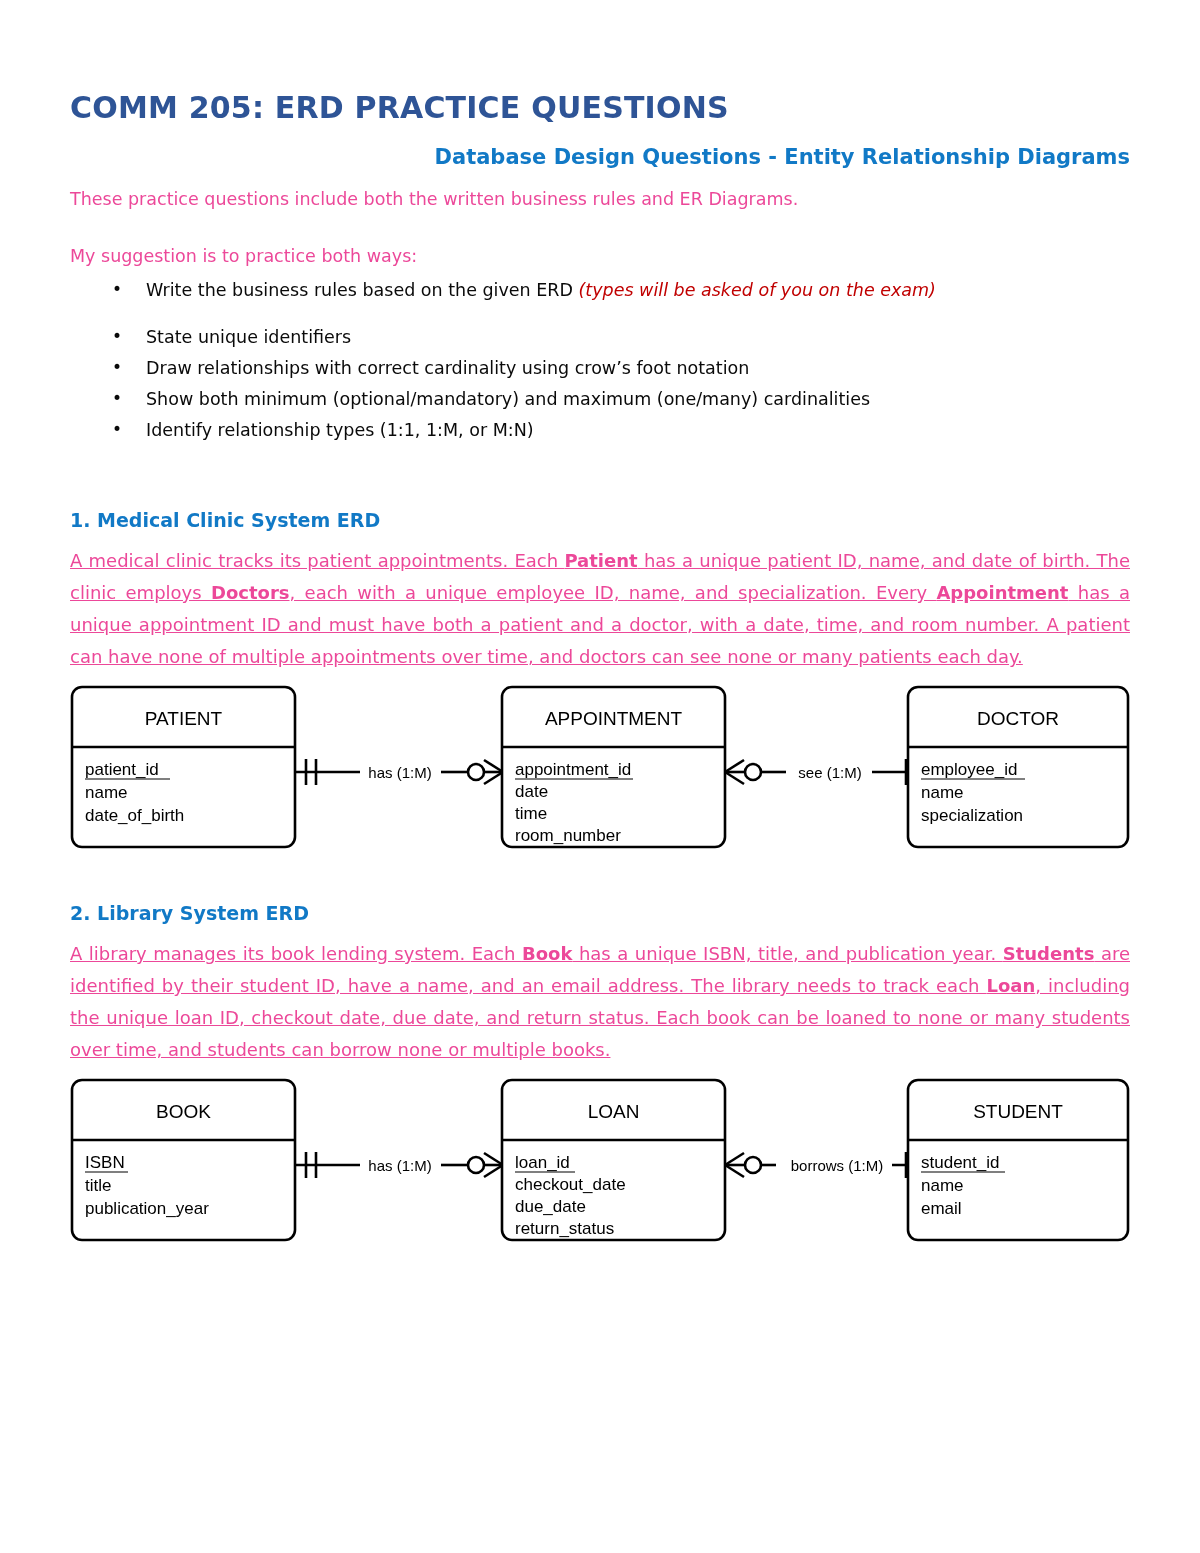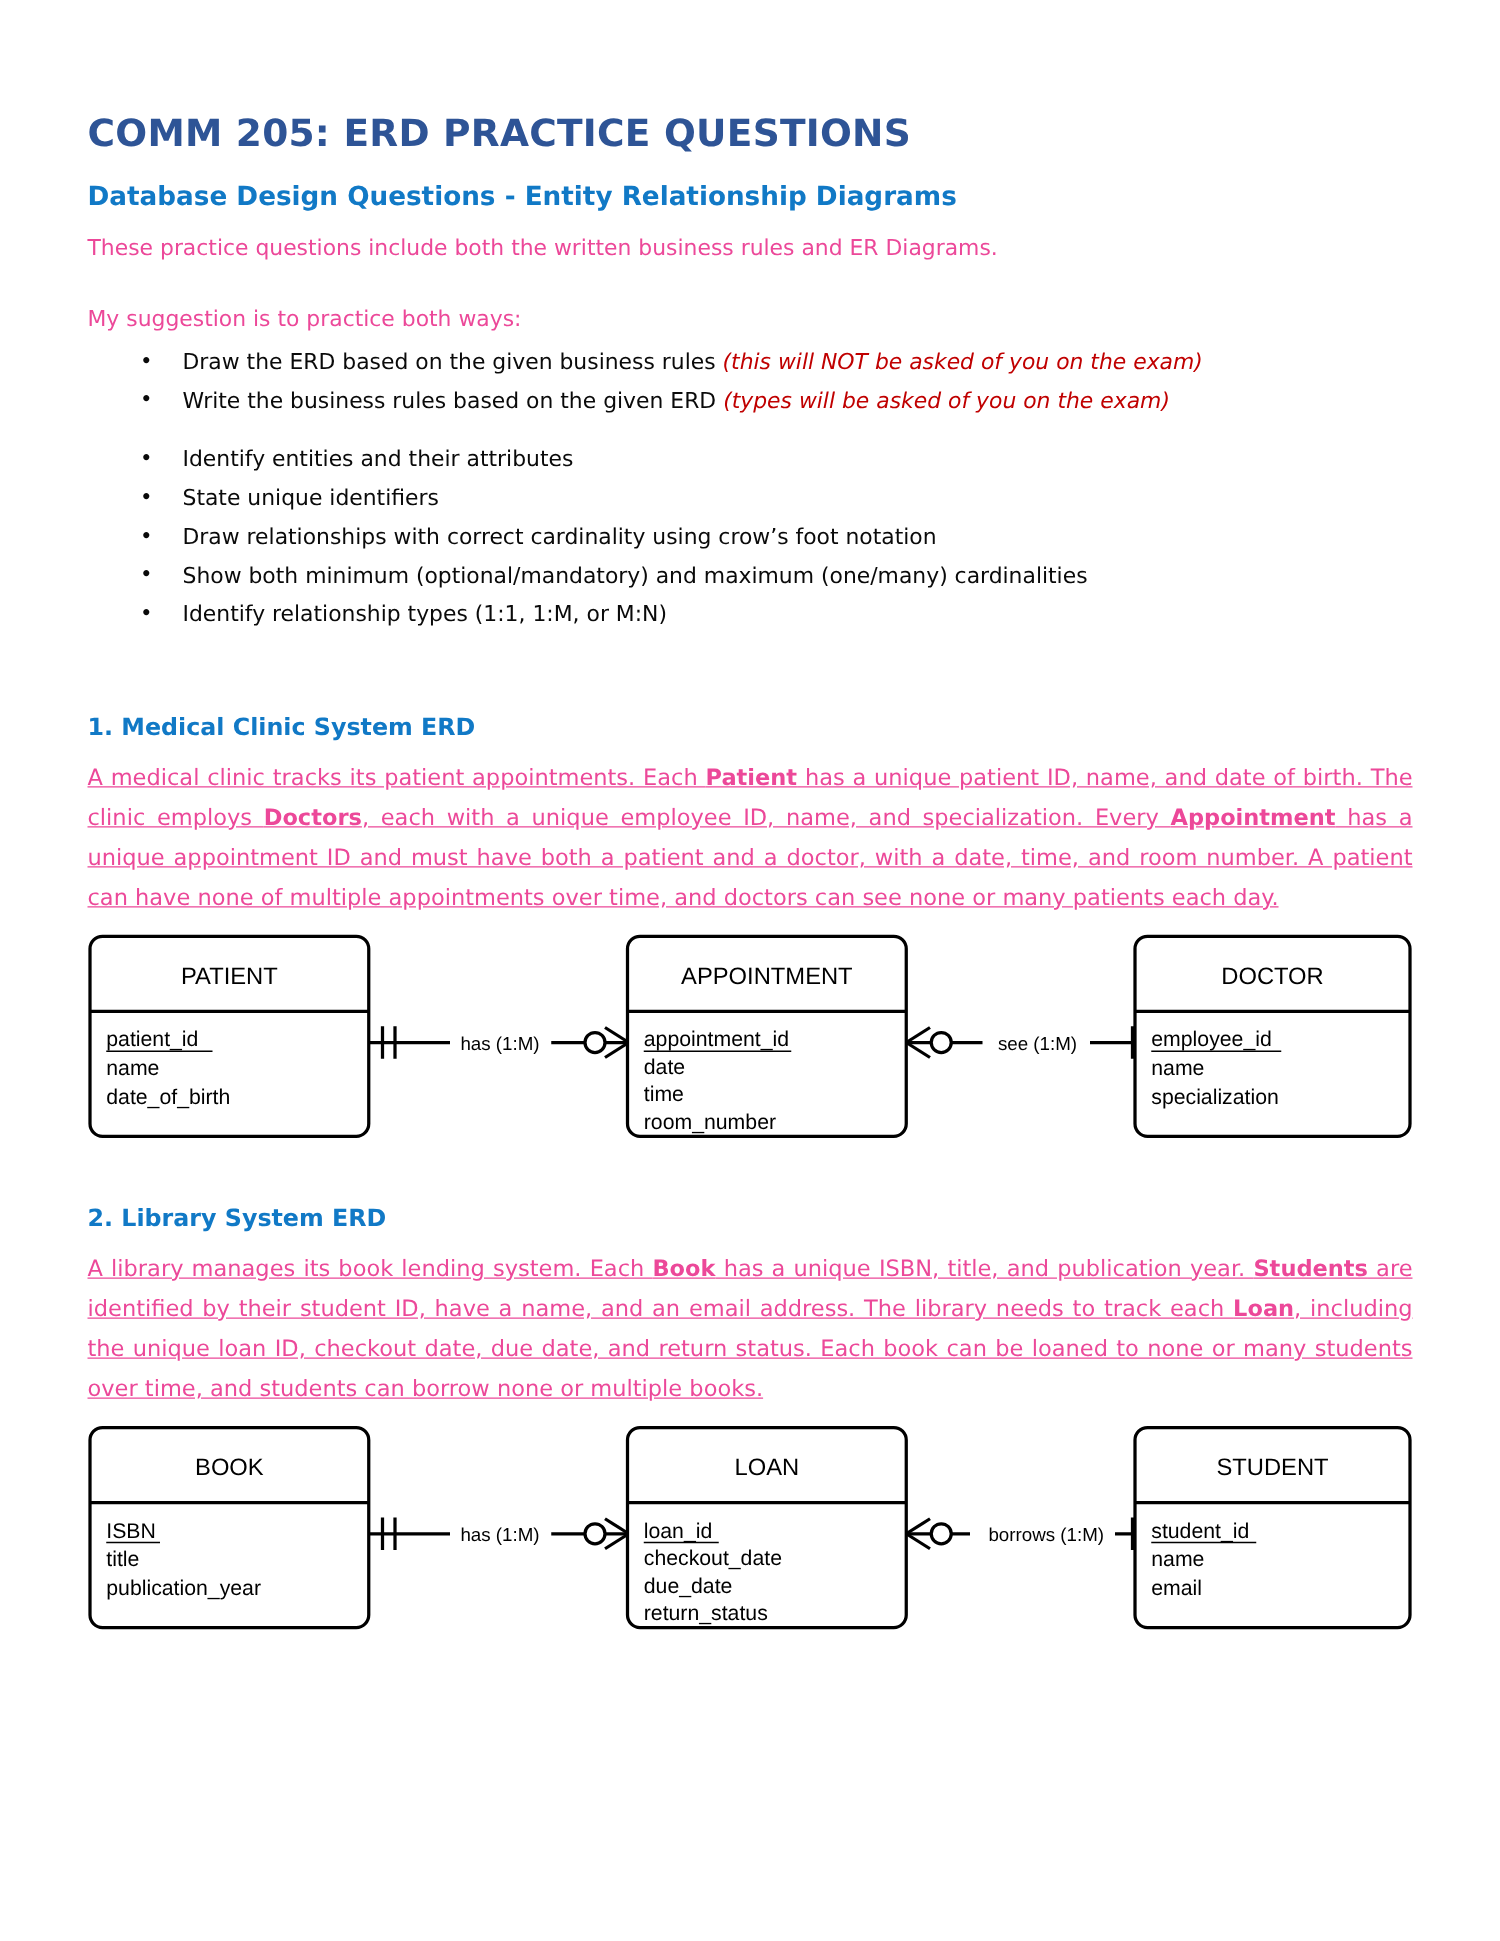--- a/index.html
+++ b/index.html
@@ -38,20 +38,21 @@
     margin: 0 0 22px 0;
     line-height: 1.05;
   }
   h2.doc-subtitle {
     font-family: "DejaVu Sans", sans-serif;
     font-size: 21px;
     font-weight: bold;
     color: #1179C6;
     margin: 0 0 18px 0;
     line-height: 1.1;
+    text-align: right;
   }
   h3.section-heading {
     font-family: "DejaVu Sans", sans-serif;
     font-size: 19px;
     font-weight: bold;
     color: #1179C6;
     margin: 0 0 14px 0;
     line-height: 1.1;
   }
 
@@ -119,30 +120,26 @@
     <h1 class="doc-title">COMM 205: ERD PRACTICE QUESTIONS</h1>
 
     <h2 class="doc-subtitle">Database Design Questions - Entity Relationship Diagrams</h2>
 
     <p class="body-text">These practice questions include both the written business rules and ER Diagrams.</p>
 
     <p class="body-text" style="margin-bottom:6px;margin-top:33px;">My suggestion is to practice both ways:</p>
 
     <ul class="bullets">
       <li>
-        <span>Draw the ERD based on the given business rules </span><span class="red-italic">(this will NOT be asked of you on the exam)</span>
-      </li>
-      <li>
         <span>Write the business rules based on the given ERD </span><span class="red-italic">(types will be asked of you on the exam)</span>
       </li>
     </ul>
 
 
     <ul class="bullets">
-      <li>Identify entities and their attributes</li>
       <li>State unique identifiers</li>
       <li>Draw relationships with correct cardinality using crow’s foot notation</li>
       <li>Show both minimum (optional/mandatory) and maximum (one/many) cardinalities</li>
       <li>Identify relationship types (1:1, 1:M, or M:N)</li>
     </ul>
 
     <div class="spacer-lg"></div>
 
     <h3 class="section-heading">1. Medical Clinic System ERD</h3>
     <p class="body-text para-justify"><span>A medical clinic tracks its patient appointments.  Each </span><span class="bold">Patient</span><span> has a unique patient ID, name, and date of birth.  The clinic employs </span><span class="bold">Doctors</span><span>, each with a unique employee ID, name, and specialization.  Every </span><span class="bold">Appointment</span><span> has a unique appointment ID and must have both a patient and a doctor, with a date, time, and room number.  A patient can have none of multiple appointments over time, and doctors can see none or many patients each day.</span></p>

